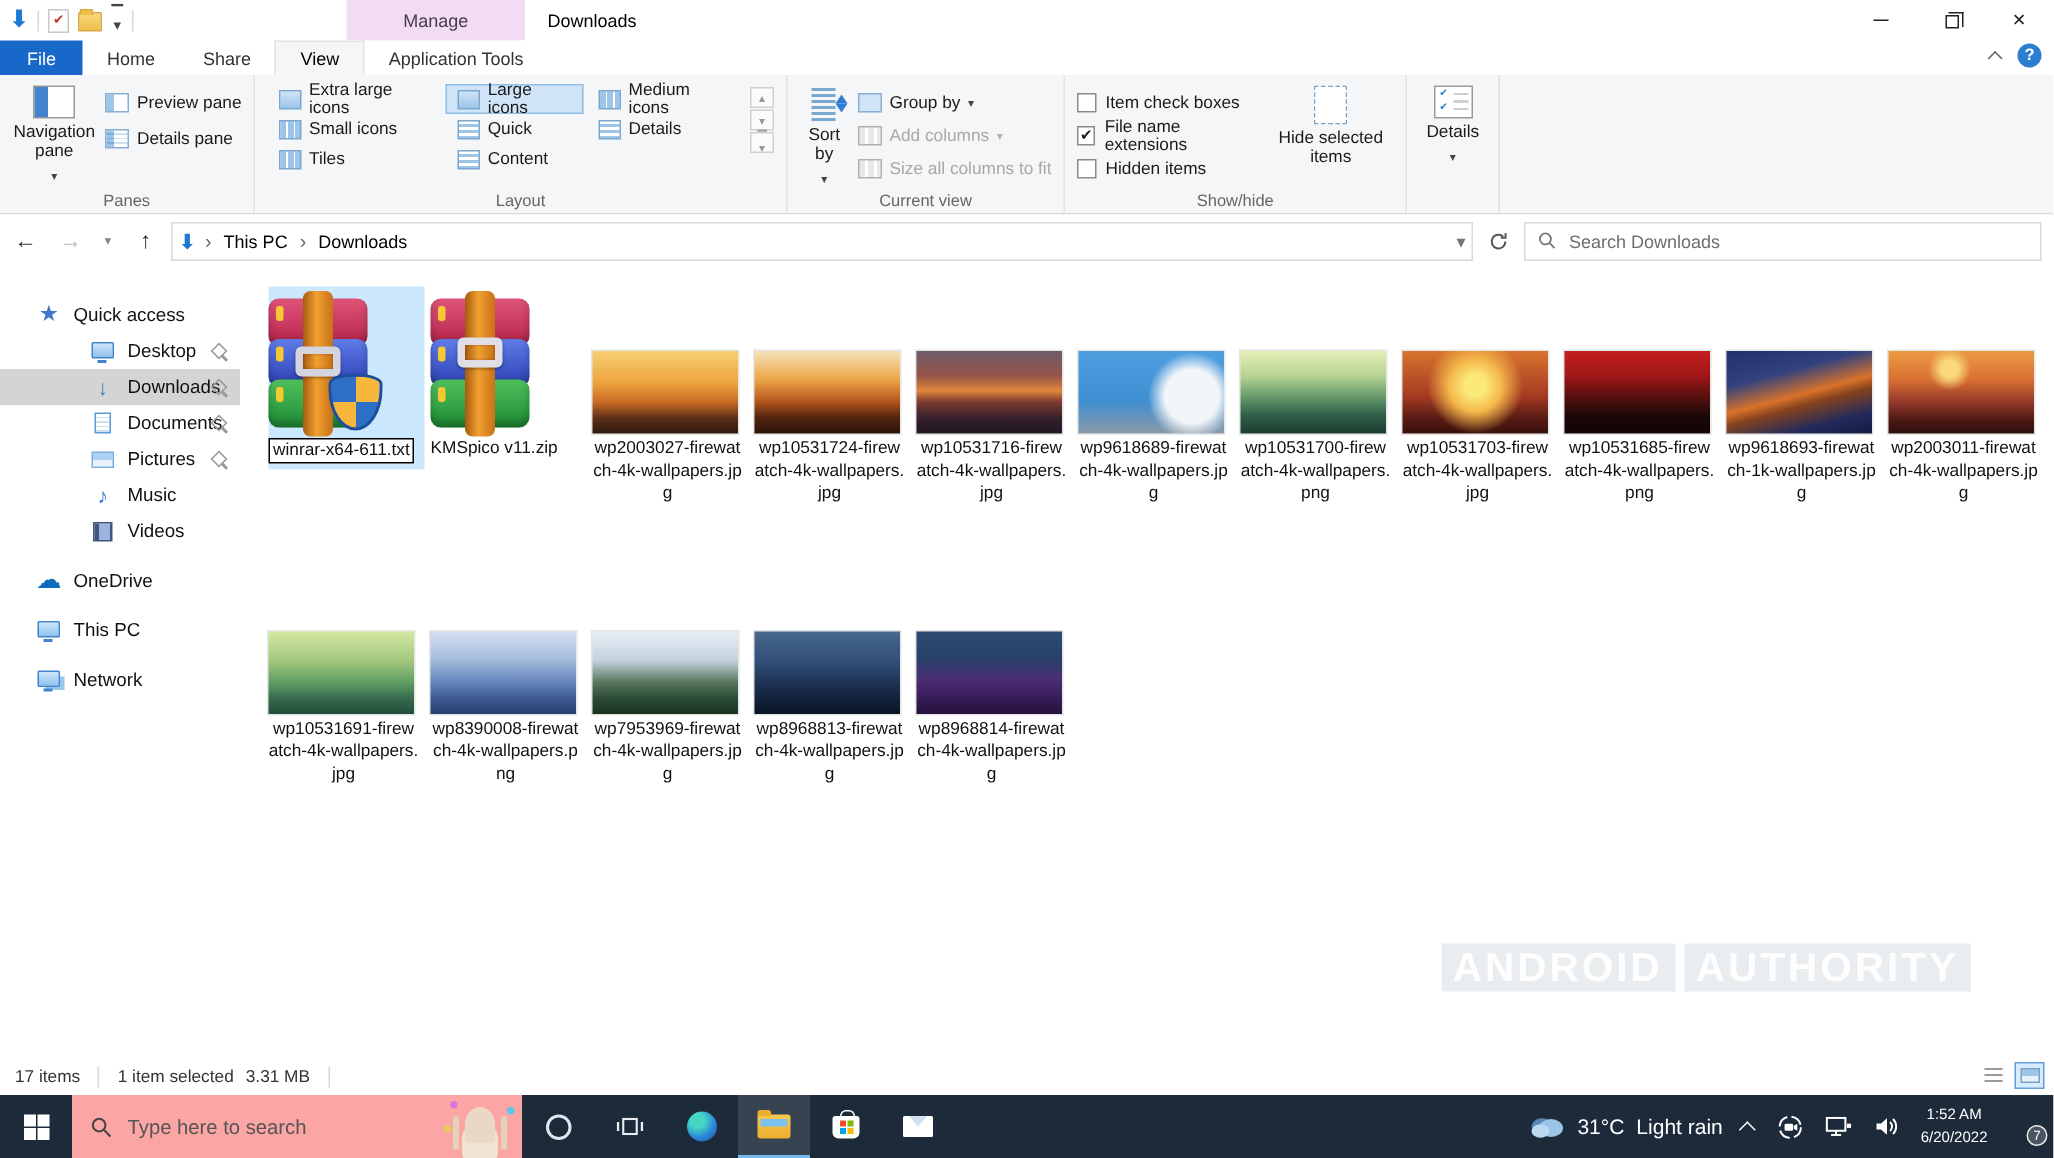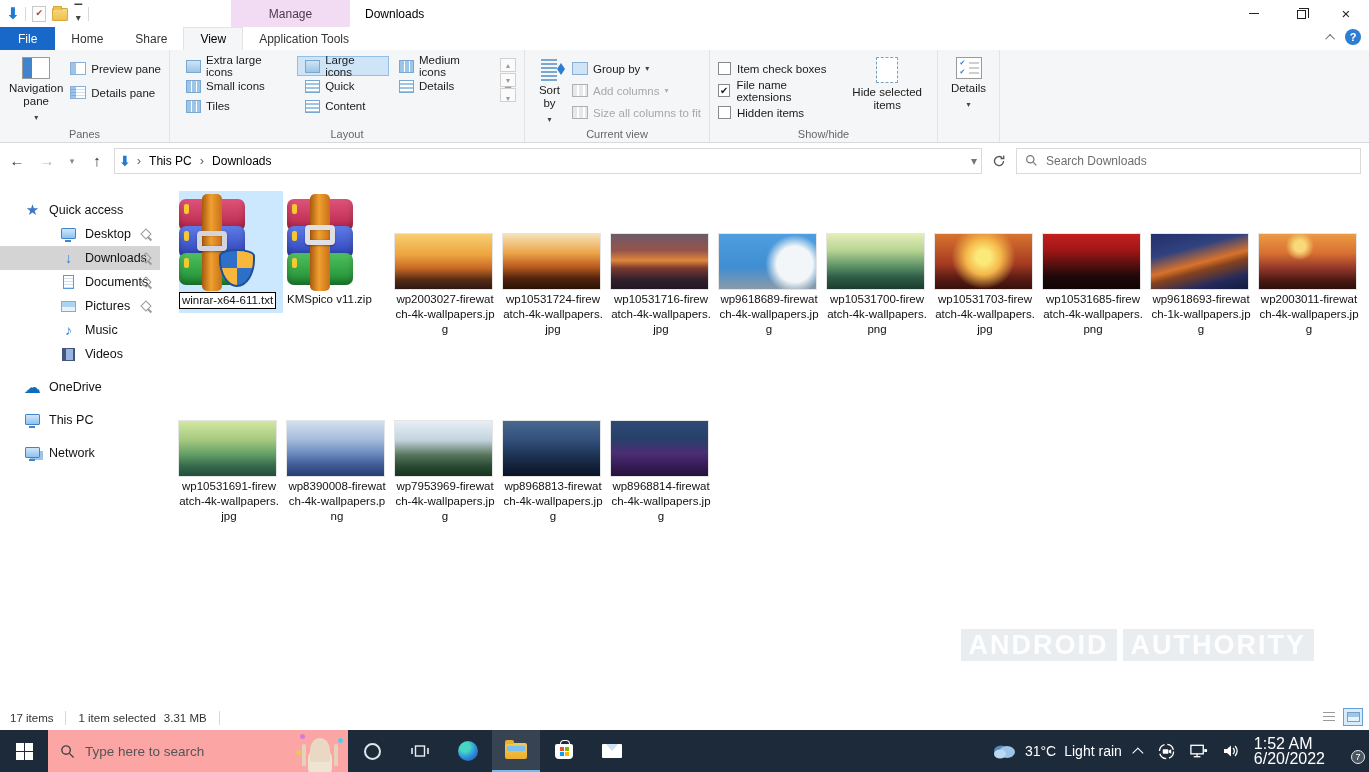--- a/index.html
+++ b/index.html
@@ -161,21 +161,21 @@
   .folder-ic::after { content:""; position:absolute; left:2px; top:3px; width:18px; height:5px; background:#7cc0ee; }
   .store-bag { width:18px; height:15px; background:#fff; border-radius:2px 2px 4px 4px; position:relative; display:flex; align-items:center; justify-content:center; }
   .store-bag::before { content:""; position:absolute; top:-4px; left:5px; width:8px; height:5px; border:1.5px solid #fff; border-bottom:none; border-radius:4px 4px 0 0; }
   .store-grid { width:9px; height:9px; display:grid; grid-template-columns:4px 4px; grid-template-rows:4px 4px; gap:1px; }
   .mail-env { width:20px; height:14px; background:#fff; position:relative; border-radius:1px; overflow:hidden; }
   .mail-env::before { content:""; position:absolute; left:-4px; top:-9px; width:28px; height:16px; background:#cfe2f2; transform:rotate(0deg); clip-path:polygon(0 0,100% 0,50% 100%); }
   .tray { margin-left:auto; display:flex; align-items:center; gap:14px; padding-right:8px; }
   .tray-weather { display:flex; align-items:center; gap:8px; font-size:14px; }
   .tray-chev { width:8px; height:8px; border-left:1.5px solid #fff; border-top:1.5px solid #fff; transform:rotate(45deg) translateY(3px); }
   .tray svg { display:block; }
-  .tray-clock { text-align:left; font-size:16px; line-height:15px; }
+  .tray-clock { text-align:center; font-size:10px; line-height:15px; }
   .tray-notif { position:relative; width:22px; height:20px; }
   .notif-ic { width:18px; height:16px; background:#fff; border-radius:1px; position:relative; }
   .notif-ic::after { content:""; position:absolute; left:3px; top:4px; right:3px; height:8px; background:repeating-linear-gradient(#1d2a39 0 1.5px,#fff 1.5px 4px); }
   .notif-badge { position:absolute; right:-4px; bottom:-3px; width:14px; height:14px; border-radius:50%; background:#4a5562; border:1.5px solid #e8e8e8; color:#fff; font-size:9px; display:flex; align-items:center; justify-content:center; }
 </style>
 </head>
 <body>
 
 <div class="titlebar">
   <div class="qat">

